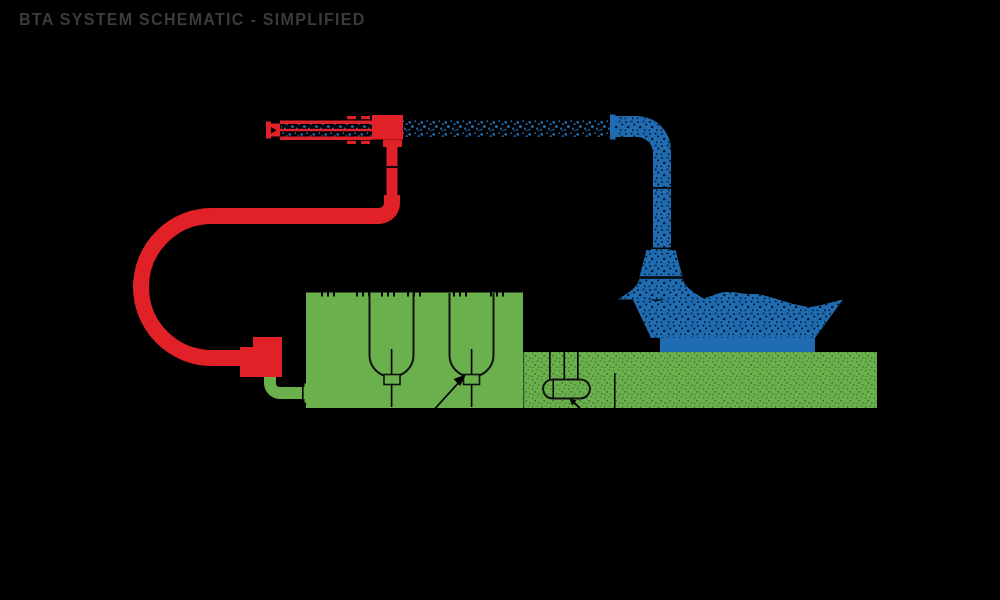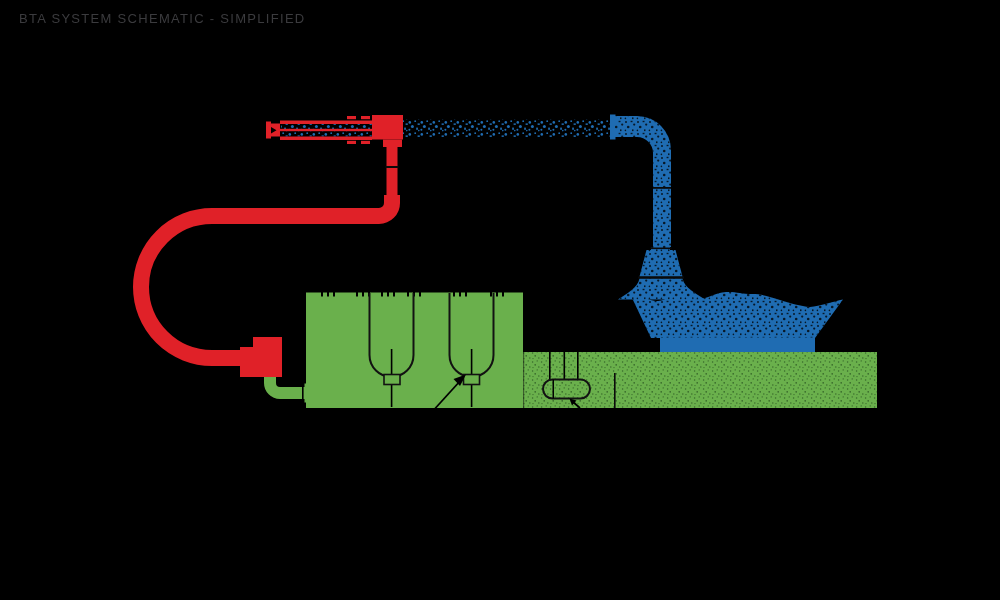--- a/index.html
+++ b/index.html
@@ -1,18 +1,18 @@
 <!DOCTYPE html>
 <html style="--background: #000000; --red: #e02128; --green: #6ab04c; --blue: #1f6cb2; --title_text: #3b3b3e;"><head>
 <meta charset="utf-8">
 <style>
   html,body{margin:0;padding:0;background:#000;}
   .canvas{position:relative;width:1000px;height:600px;background:var(--background,#000);
           font-family:"Liberation Sans",sans-serif;overflow:hidden;}
-  .title{position:absolute;left:19px;top:11px;font-size:13px;font-weight:normal;
+  .title{position:absolute;left:19px;top:11px;font-size:16px;font-weight:bold;
          letter-spacing:1.3px;color:var(--title_text,#3b3b3e);white-space:nowrap;}
   .diagram{position:absolute;left:0;top:0;}
   .red-fill{fill:var(--red,#e02128);}
   .red-stroke{stroke:var(--red,#e02128);fill:none;}
   .green-fill{fill:var(--green,#6ab04c);}
   .green-stroke{stroke:var(--green,#6ab04c);fill:none;}
   .blue-fill{fill:var(--blue,#1f6cb2);}
   .ink{fill:#000;}
   .bell-outline{stroke:#121212;stroke-width:2;fill:none;}
   .bell-foot{fill:var(--green,#6ab04c);stroke:#121212;stroke-width:1.6;}

